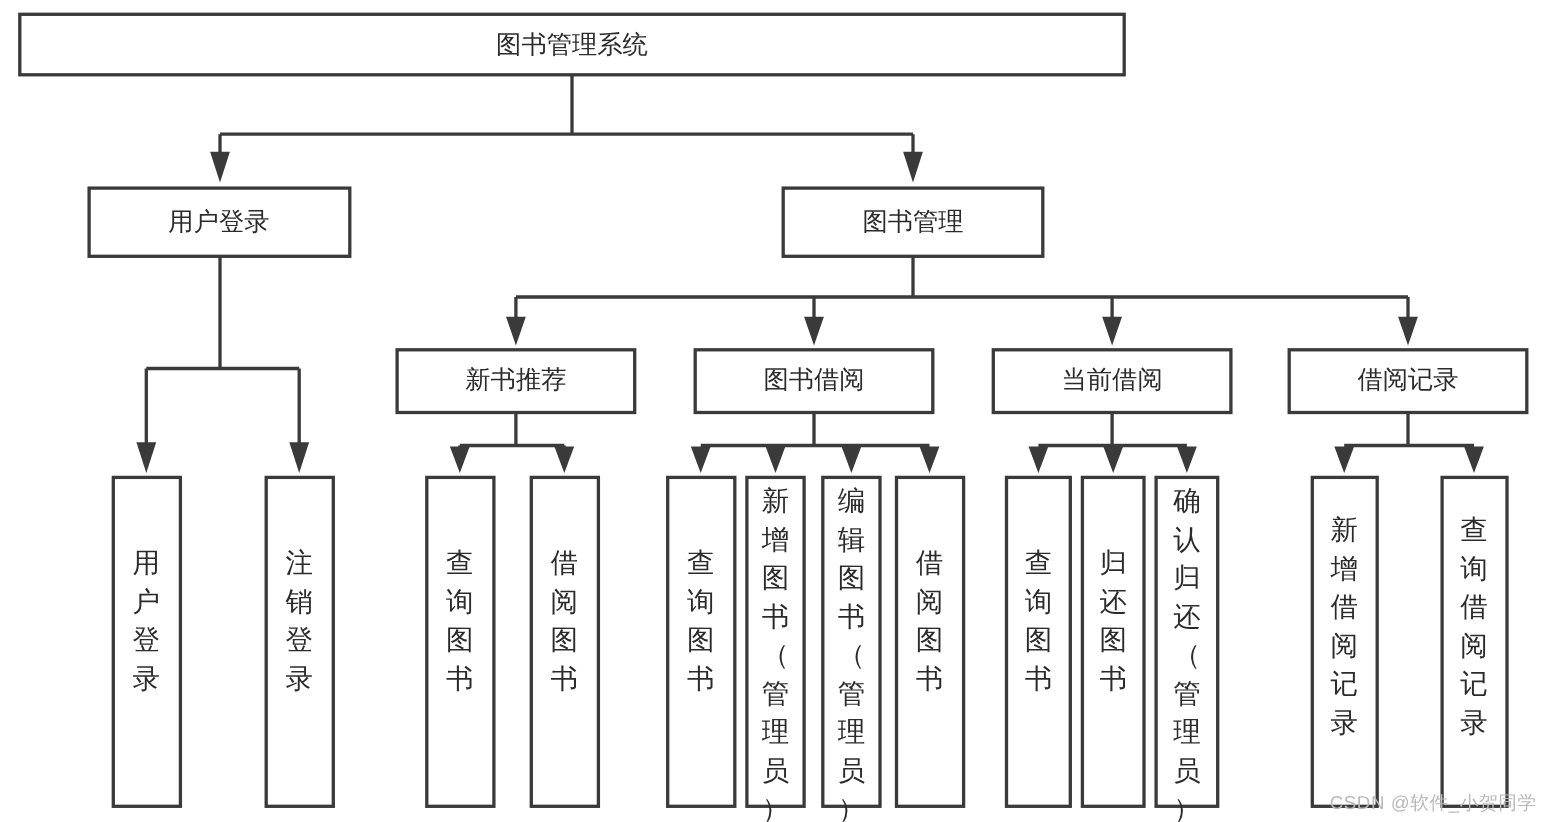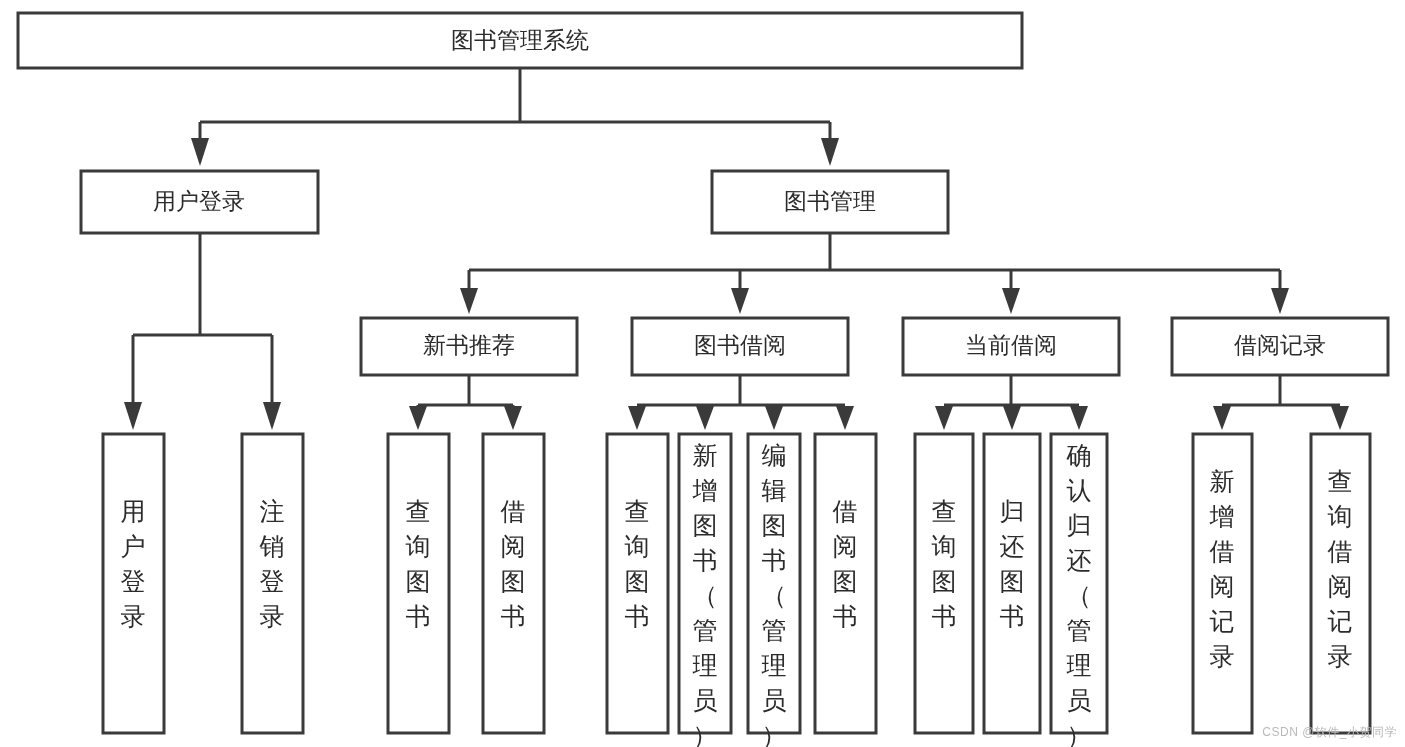--- a/index.html
+++ b/index.html
@@ -46,21 +46,21 @@
     font-family: "Liberation Sans", "DejaVu Sans", sans-serif;
     font-size: 25px;
     fill: #2b2b2b;
     text-anchor: middle;
   }
   .watermark {
     position: absolute;
     right: 8px;
     bottom: 6px;
     font-family: "Liberation Sans", "DejaVu Sans", sans-serif;
-    font-size: 12px;
+    font-size: 17px;
     color: #b9b9b9;
     white-space: nowrap;
     letter-spacing: 0.5px;
   }
 </style>
 </head>
 <body>
 
 <svg id="diagram" viewBox="0 0 1405 747" xmlns="http://www.w3.org/2000/svg">
 

